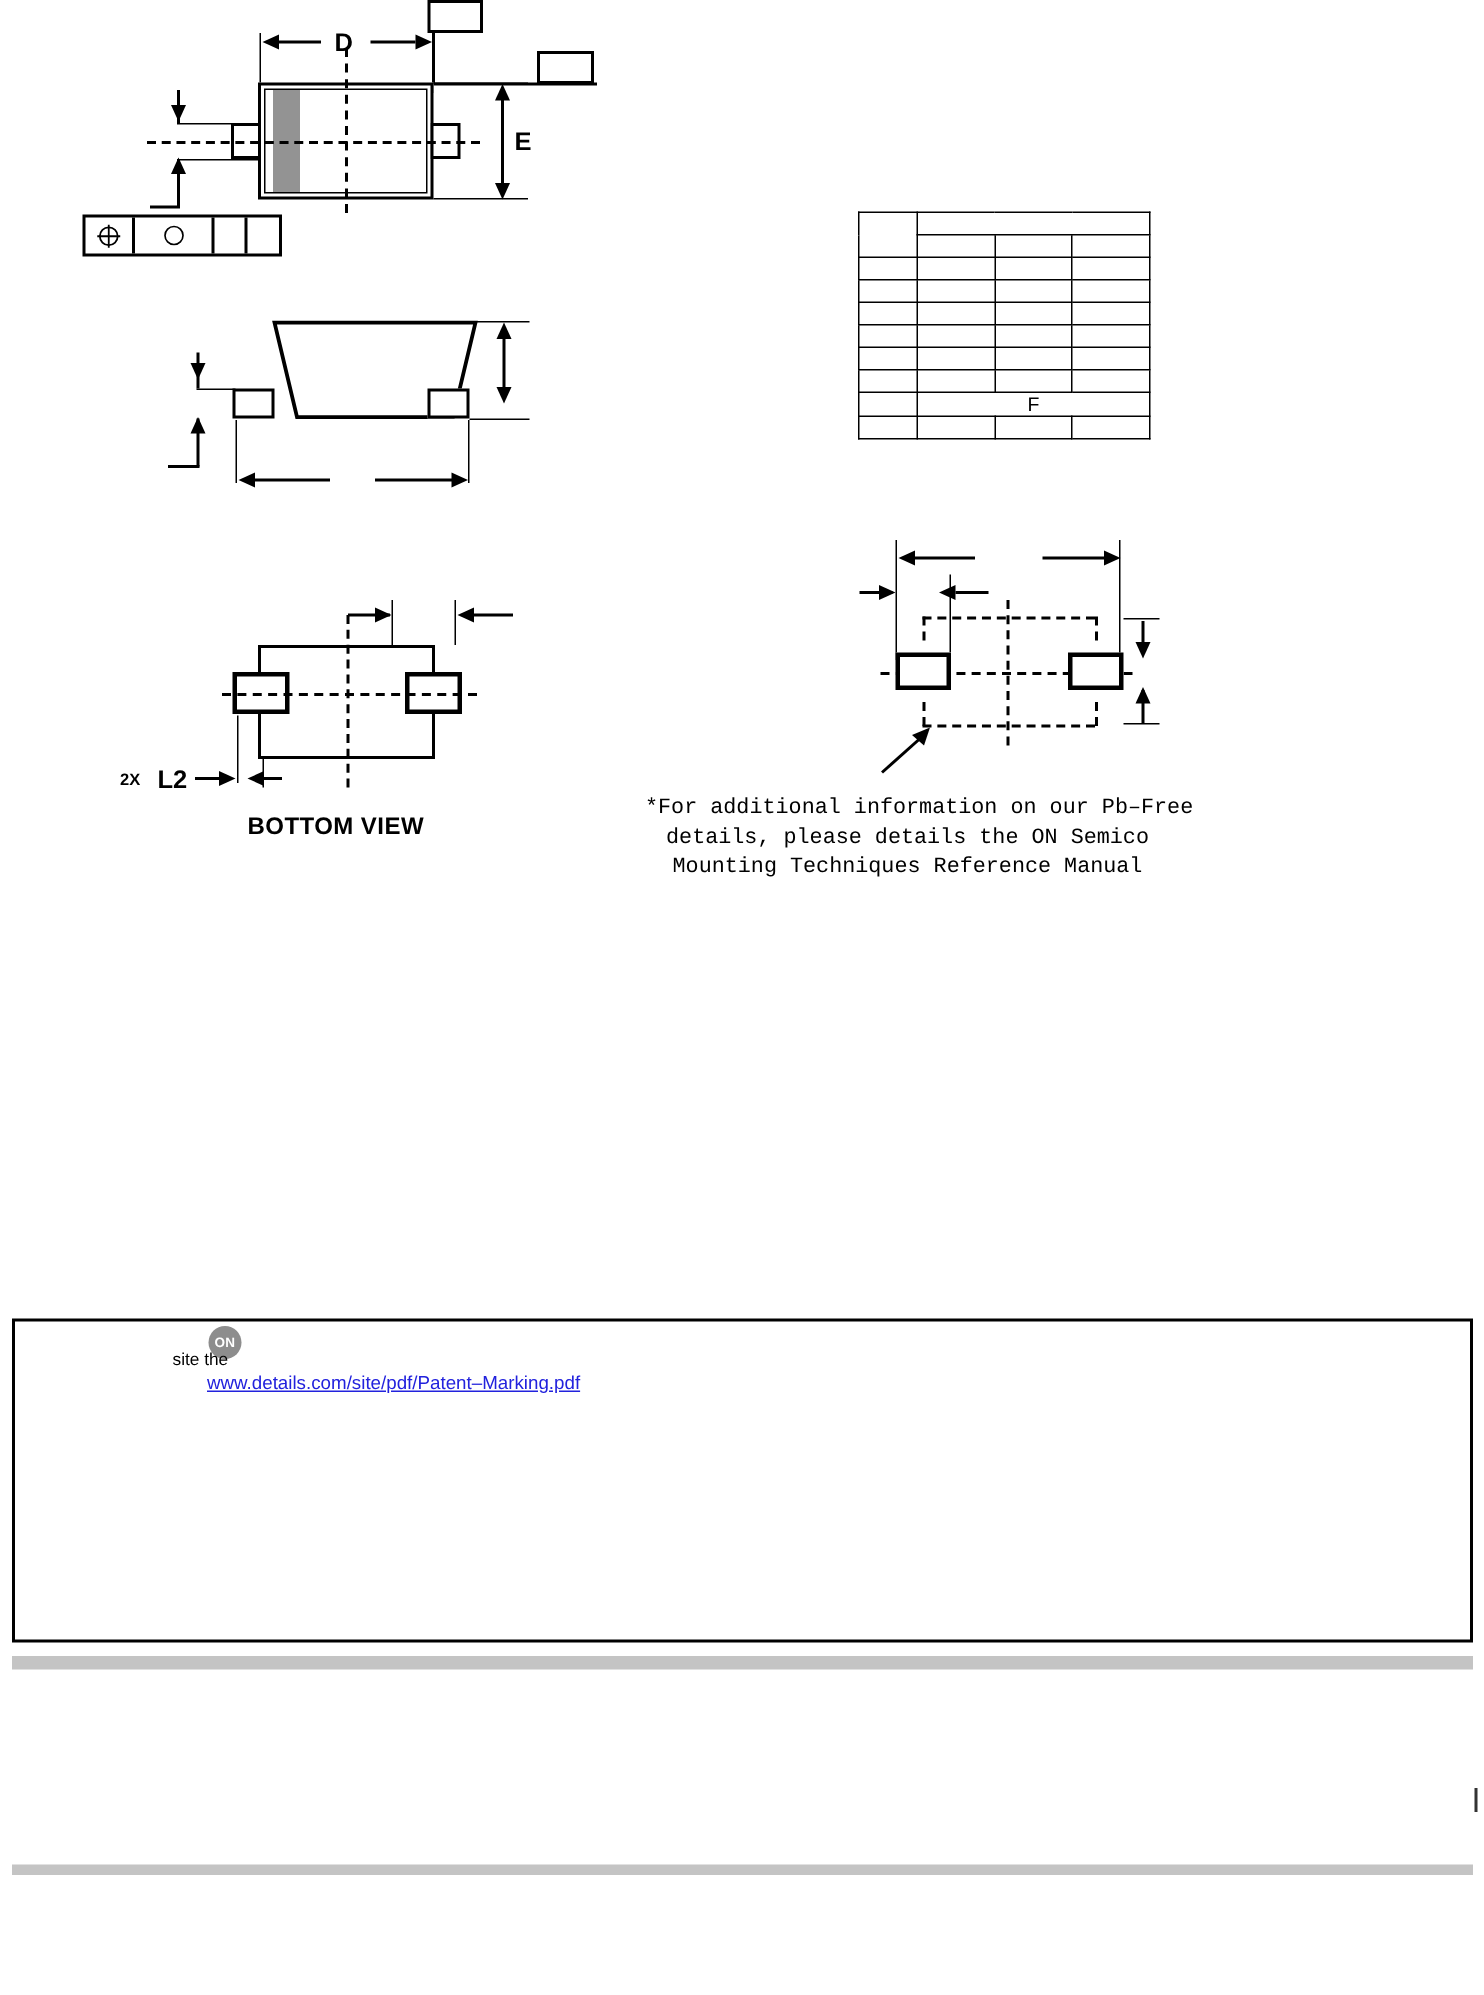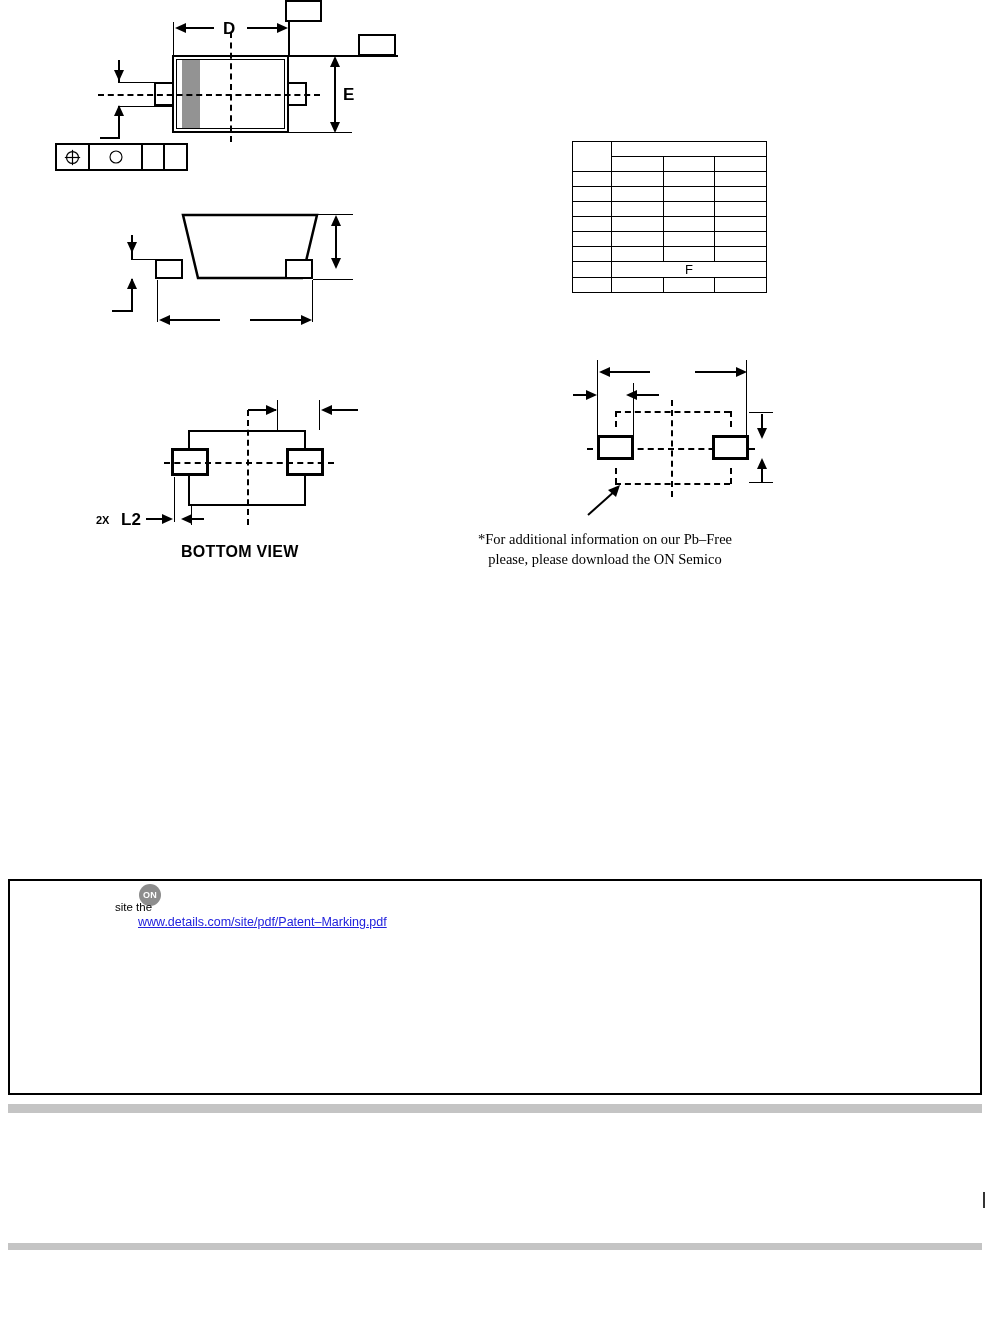--- a/index.html
+++ b/index.html
@@ -103,21 +103,21 @@
     font-family: "Liberation Sans", sans-serif;
     color: #000;
   }
 
   
   .footnote {
     position: absolute;
     text-align: center;
     font-size: 14.5px;
     line-height: 19.5px;
-    font-family: Liberation Serif, serif;
+    font-family: Liberation Mono, monospace;
     color: #000;
     white-space: nowrap;
   }
 
   
   .legal-box {
     position: absolute;
     border: 2px solid #000;
     box-sizing: border-box;
     background: #fff;
@@ -245,21 +245,21 @@
   <div class="arw arw-d" style="left:331px;top:58px;"></div>
 
   <div class="ln-v-thin" style="left:157px;top:80px;height:42px;"></div>
   <div class="ln-v-thin" style="left:312px;top:80px;height:42px;"></div>
   <div class="ln-h" style="left:168px;top:119px;width:52px;"></div>
   <div class="ln-h" style="left:250px;top:119px;width:52px;"></div>
   <div class="arw arw-l" style="left:159px;top:115px;"></div>
   <div class="arw arw-r" style="left:301px;top:115px;"></div>
 </div>
 
-<div class="abs" style="left:16px;top:395px;width:420px;height:180px;">
+<div class="abs" style="left:0;top:395px;width:420px;height:180px;">
 
   <div class="ln-v-thin" style="left:261px;top:5px;height:50px;"></div>
   <div class="ln-v-thin" style="left:303px;top:5px;height:30px;"></div>
   <div class="ln-h" style="left:232px;top:14px;width:28px;"></div>
   <div class="arw arw-r" style="left:250px;top:10px;"></div>
   <div class="ln-h" style="left:314px;top:14px;width:28px;"></div>
   <div class="arw arw-l" style="left:305px;top:10px;"></div>
 
   <div class="rect-o" style="left:172px;top:35px;width:118px;height:76px;"></div>
 
@@ -378,21 +378,22 @@
   <div class="arw arw-u" style="left:197px;top:108px;"></div>
 
   <svg width="60" height="45" style="position:absolute;left:20px;top:125px;">
     <line x1="8" y1="40" x2="36" y2="15" stroke="#000" stroke-width="2"></line>
     <polygon points="40,10 28,15 36,22" fill="#000"></polygon>
   </svg>
 </div>
 
 <div class="footnote" style="left:430px;top:530px;width:350px;">
   <div>*For additional information on our Pb–Free</div>
-  <div>please, please download the ON Semico</div>
+  <div>details, please details the ON Semico</div>
+  <div>Mounting Techniques Reference Manual</div>
 </div>
 
 <div class="legal-box" style="left:8px;top:879px;width:974px;height:216px;">
   <div class="on-logo" style="left:129px;top:3px;">ON</div>
   <div class="legal-line" style="left:105px;top:20px;">site the</div>
   <div class="legal-link" style="left:128px;top:34px;">www.details.com/site/pdf/Patent–Marking.pdf</div>
 </div>
 
 <div class="gray-rule" style="left:8px;top:1104px;width:974px;height:9px;"></div>
 

